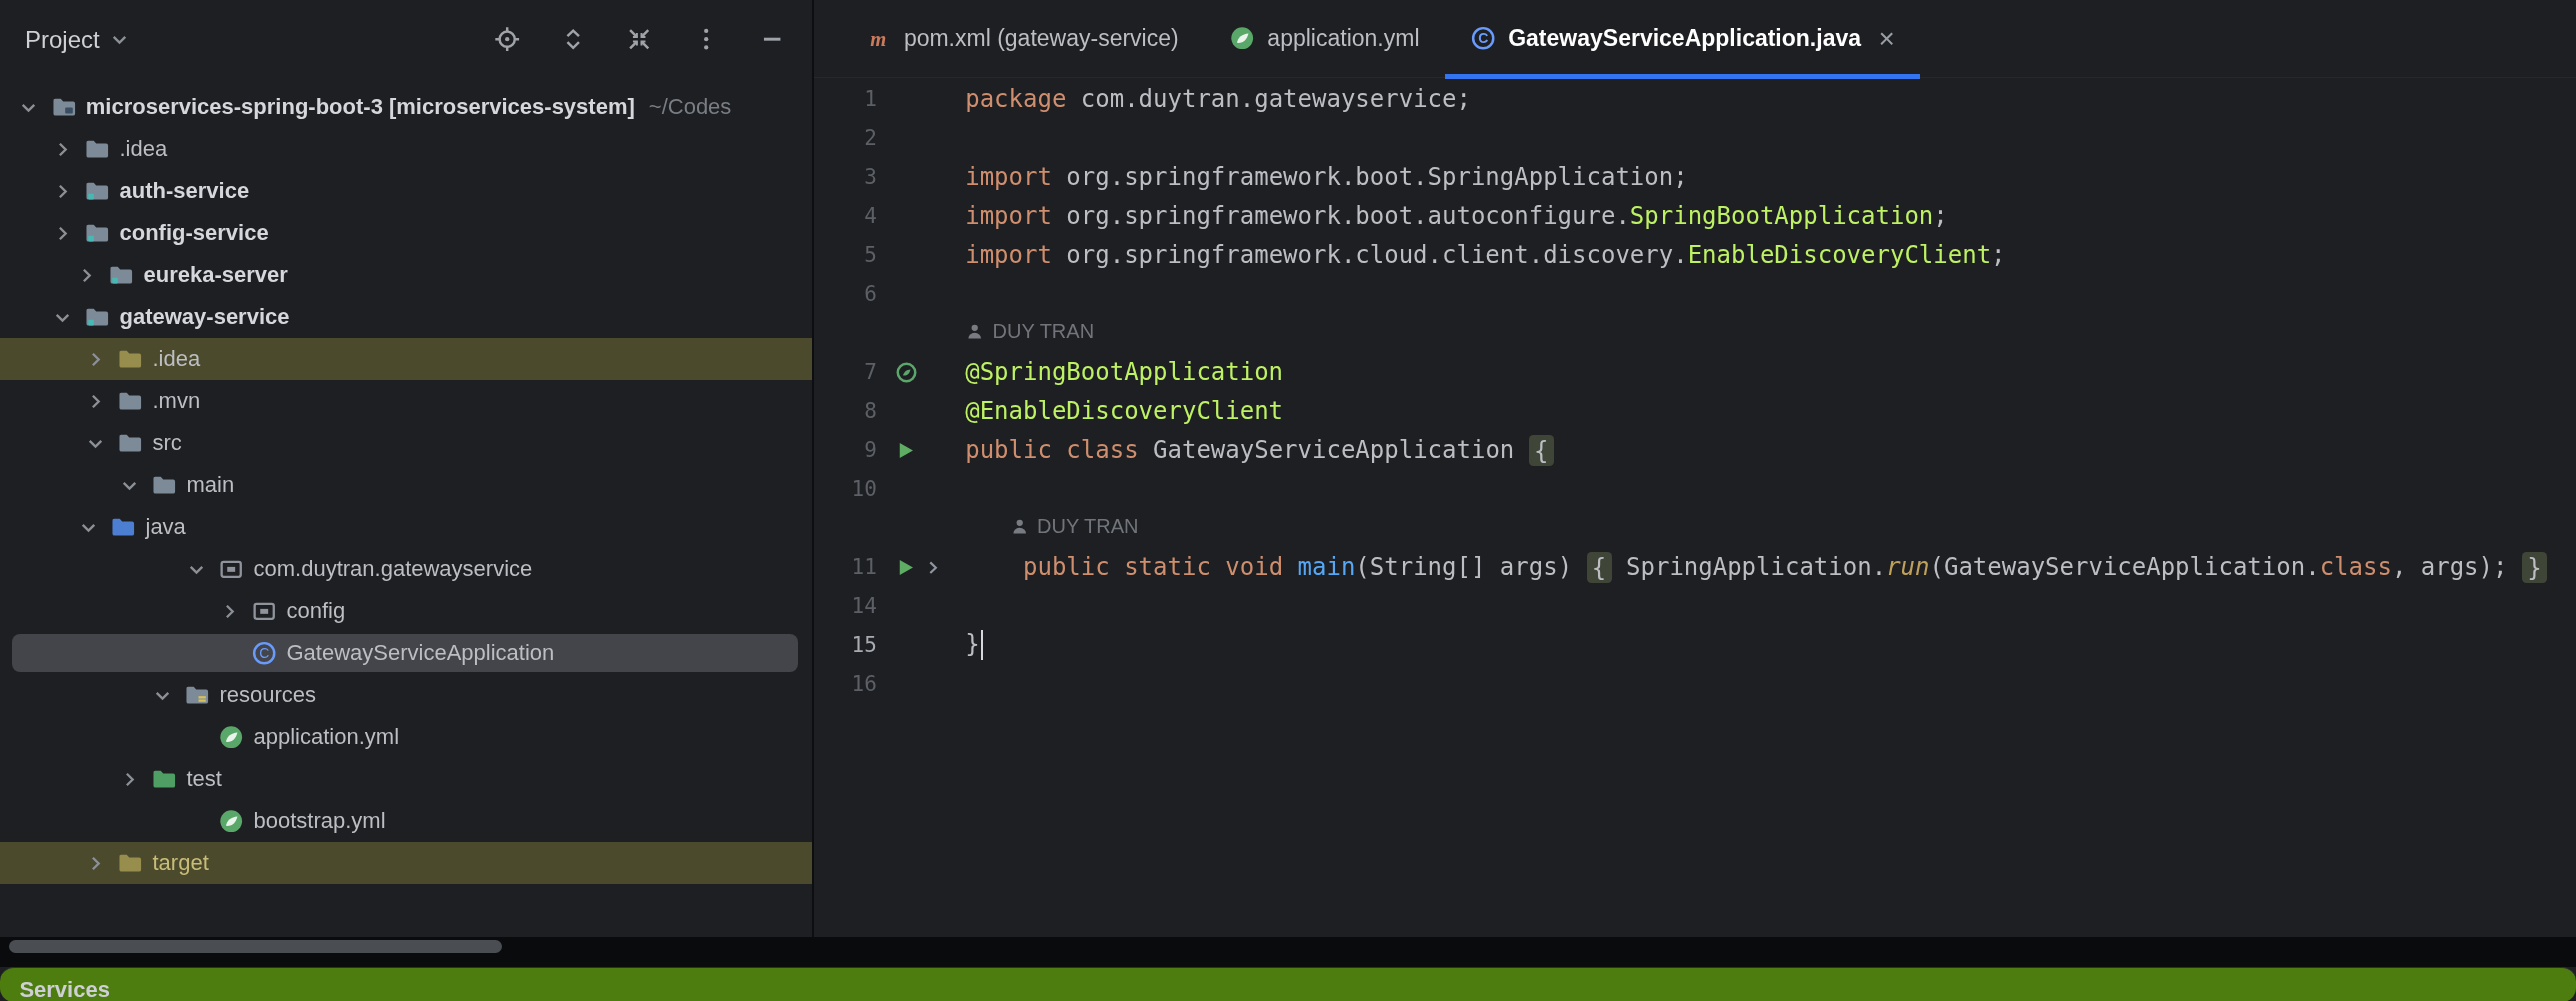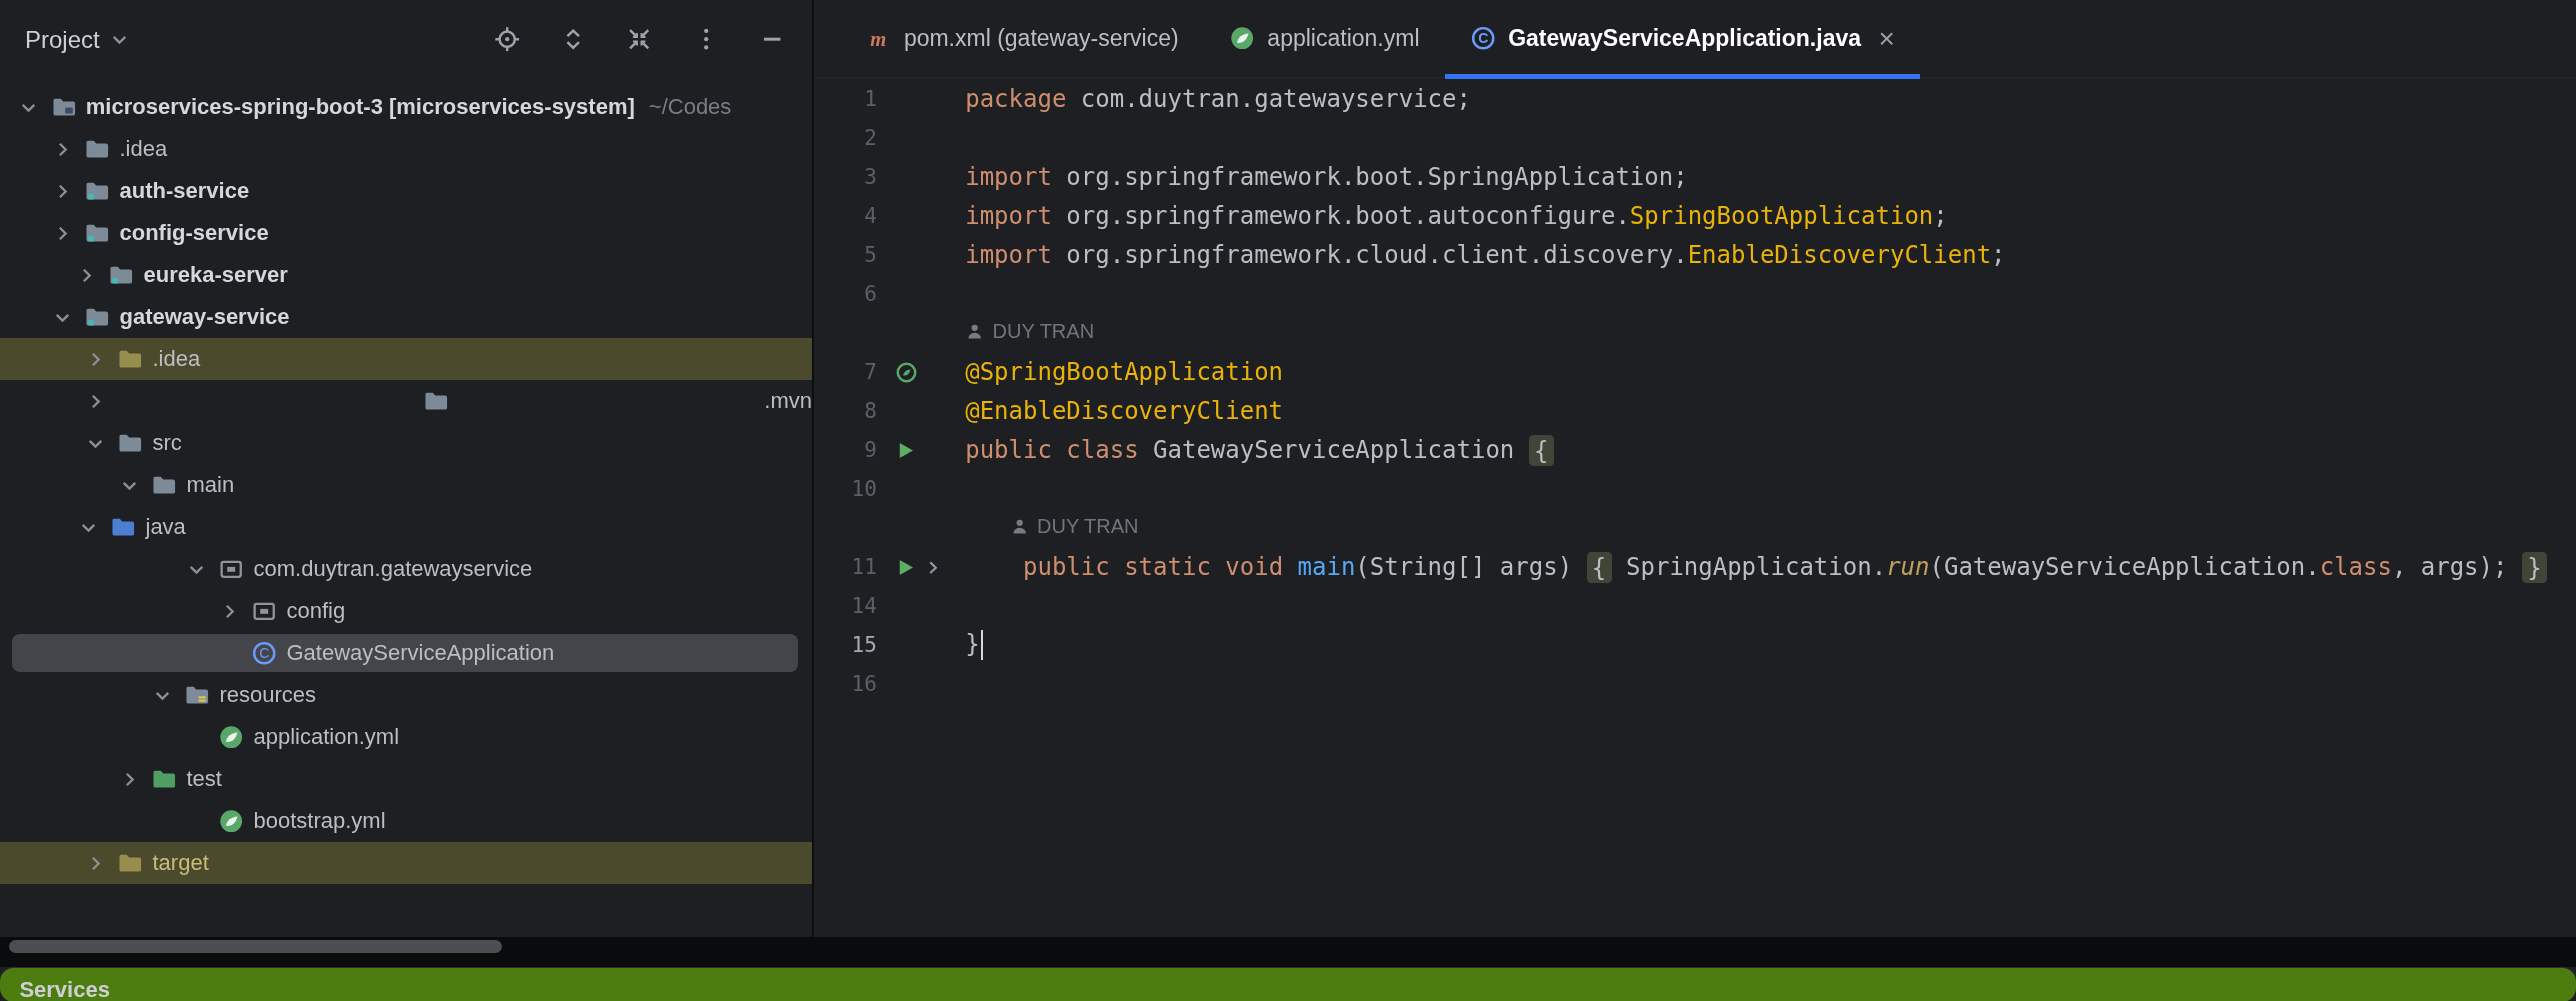--- a/index.html
+++ b/index.html
@@ -36,21 +36,21 @@
   .tab.active::after{content:"";position:absolute;left:0;right:0;bottom:-1.8px;height:5.3px;background:#3574f0;}
   .tab-close{font-size:28px;color:#9a9ea5;line-height:1;padding-left:5.3px;cursor:pointer;font-weight:400;}
 
   #code{flex:1;overflow:hidden;padding-top:1.8px;}
   .cline{height:39px;display:flex;align-items:center;white-space:pre;}
   .lnum{width:63px;flex:none;text-align:right;padding-right:10.6px;font-family:"DejaVu Sans Mono",monospace;font-size:21px;color:#5c6066;}
   .lnum.cur{color:#a8abb2;}
   .lgut{width:62px;flex:none;display:flex;align-items:center;gap:5.3px;padding-left:7px;}
   .lcode{font-family:"DejaVu Sans Mono",monospace;font-size:24px;color:#bcbec4;padding-left:8.8px;}
   .t-k{color:#cf8e6d;}
-  .t-a{color:#eab308;}
+  .t-a{color:#bef264;}
   .t-m{color:#56a8f5;}
   .t-s{color:#bfa15c;font-style:italic;}
   .t-b{background:#3f4637;border-radius:4.4px;padding:1.8px 5.3px;}
   .inlay{font-family:"Liberation Sans","DejaVu Sans",sans-serif;font-size:20px;color:#71757b;display:inline-flex;align-items:center;gap:8px;}
   .caret{display:inline-block;width:2.6px;height:30px;background:#d6d8dd;vertical-align:middle;margin-left:0.9px;}
 
   
   #band{height:30px;flex:none;background:#0a0b0d;position:relative;}
   #hscrollbar{position:absolute;left:8.8px;top:3.5px;width:493px;height:13.2px;border-radius:7px;background:#4a4d51;cursor:pointer;}
   #services-bar{height:25.5px;flex:none;background:#4d7c0f;border-top:0.9px solid #2b2d30;padding:8.8px 0 0 19.4px;overflow:hidden;border-radius:14px;}
@@ -196,21 +196,21 @@
                 <path d="M6 3.6 L10.4 8 L6 12.4" fill="none" stroke="#8c9096" stroke-width="1.8"></path>
               </svg>
             </span>
             <span class="ticon">
               <svg class="ic" style="width:26.4px;height:26.4px" viewBox="0 0 16 16" xmlns="http://www.w3.org/2000/svg">
                 <path d="M1.5 4.2a1.1 1.1 0 0 1 1.1-1.3h3.3l1.5 1.7h6a1.2 1.2 0 0 1 1.2 1.2v6.1a1.2 1.2 0 0 1-1.2 1.2H2.7a1.2 1.2 0 0 1-1.2-1.2z" fill="#978e4e"></path>
               </svg>
             </span>
             <span class="lbl">.idea</span>
           </div>
-          <div class="trow" style="padding-left: 79px; justify-content: space-between;">
+          <div class="trow" style="padding-left: 79px;">
             <span class="chev">
               <svg class="ic" style="width:21px;height:21px" viewBox="0 0 16 16" xmlns="http://www.w3.org/2000/svg">
                 <path d="M6 3.6 L10.4 8 L6 12.4" fill="none" stroke="#8c9096" stroke-width="1.8"></path>
               </svg>
             </span>
             <span class="ticon">
               <svg class="ic" style="width:26.4px;height:26.4px" viewBox="0 0 16 16" xmlns="http://www.w3.org/2000/svg">
                 <path d="M1.5 4.2a1.1 1.1 0 0 1 1.1-1.3h3.3l1.5 1.7h6a1.2 1.2 0 0 1 1.2 1.2v6.1a1.2 1.2 0 0 1-1.2 1.2H2.7a1.2 1.2 0 0 1-1.2-1.2z" fill="#7d8b99"></path>
               </svg>
             </span>

